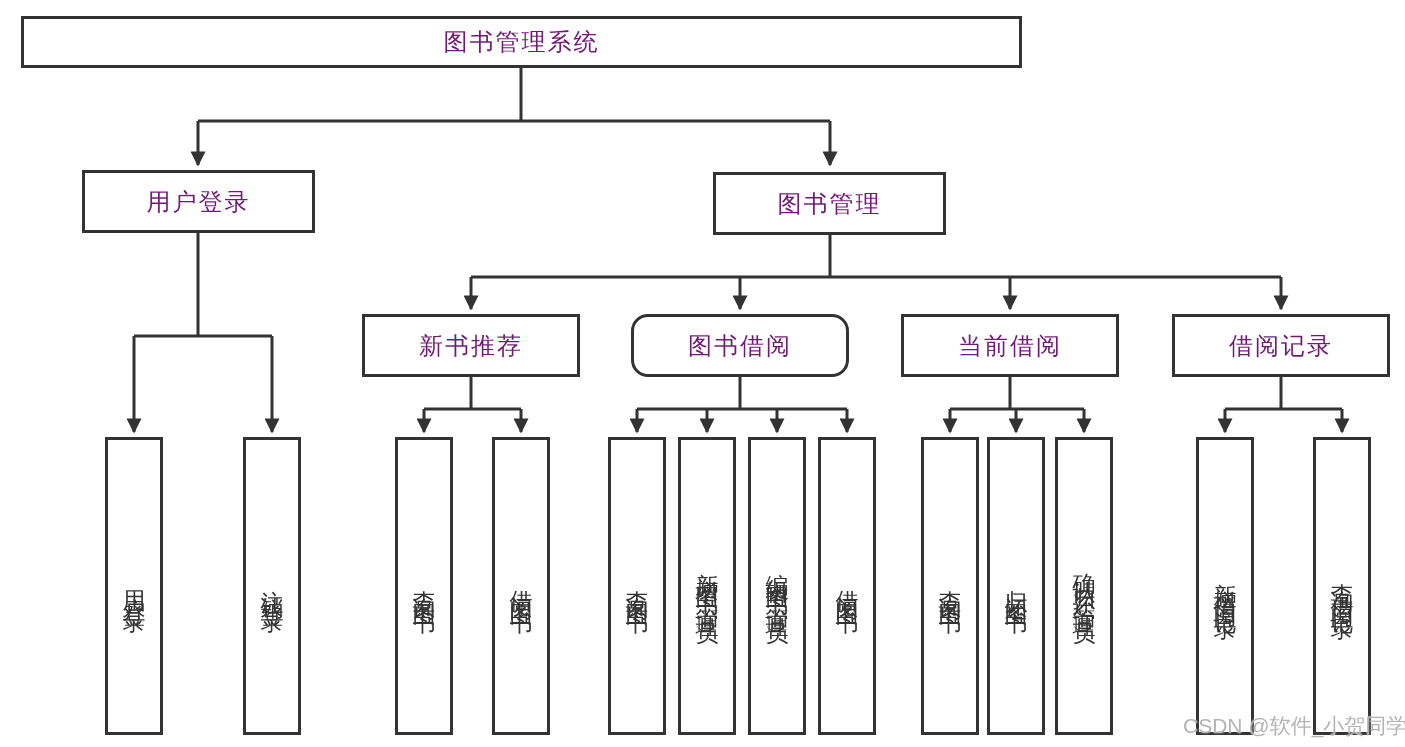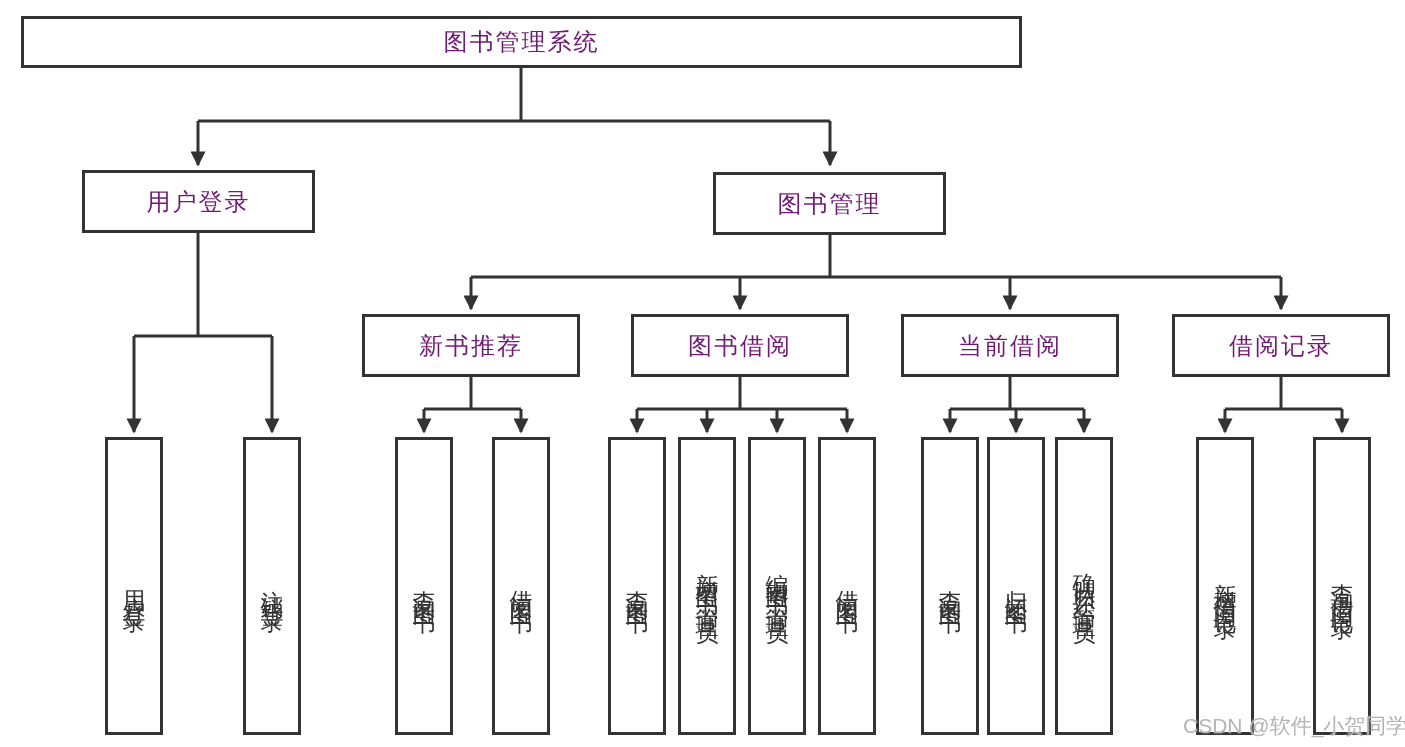--- a/index.html
+++ b/index.html
@@ -142,21 +142,21 @@
   <div class="box hbox" style="left:82px; top:170px; width:233px; height:63px;">
     <span>用户登录</span>
   </div>
   <div class="box hbox" style="left:713px; top:172px; width:233px; height:63px;">
     <span>图书管理</span>
   </div>
 
   <div class="box hbox" style="left:362px; top:314px; width:218px; height:63px;">
     <span>新书推荐</span>
   </div>
-  <div class="box hbox" style="left:631px; top:314px; width:218px; height:63px;">
+  <div class="box hbox" style="left:631px; top:314px; width:218px; height:63px;border-radius:17px;">
     <span>图书借阅</span>
   </div>
   <div class="box hbox" style="left:901px; top:314px; width:218px; height:63px;">
     <span>当前借阅</span>
   </div>
   <div class="box hbox" style="left:1172px; top:314px; width:218px; height:63px;align-items:center;">
     <span>借阅记录</span>
   </div>
 
   <div class="box vbox" style="left:105px; top:437px; width:58px; height:298px;">

